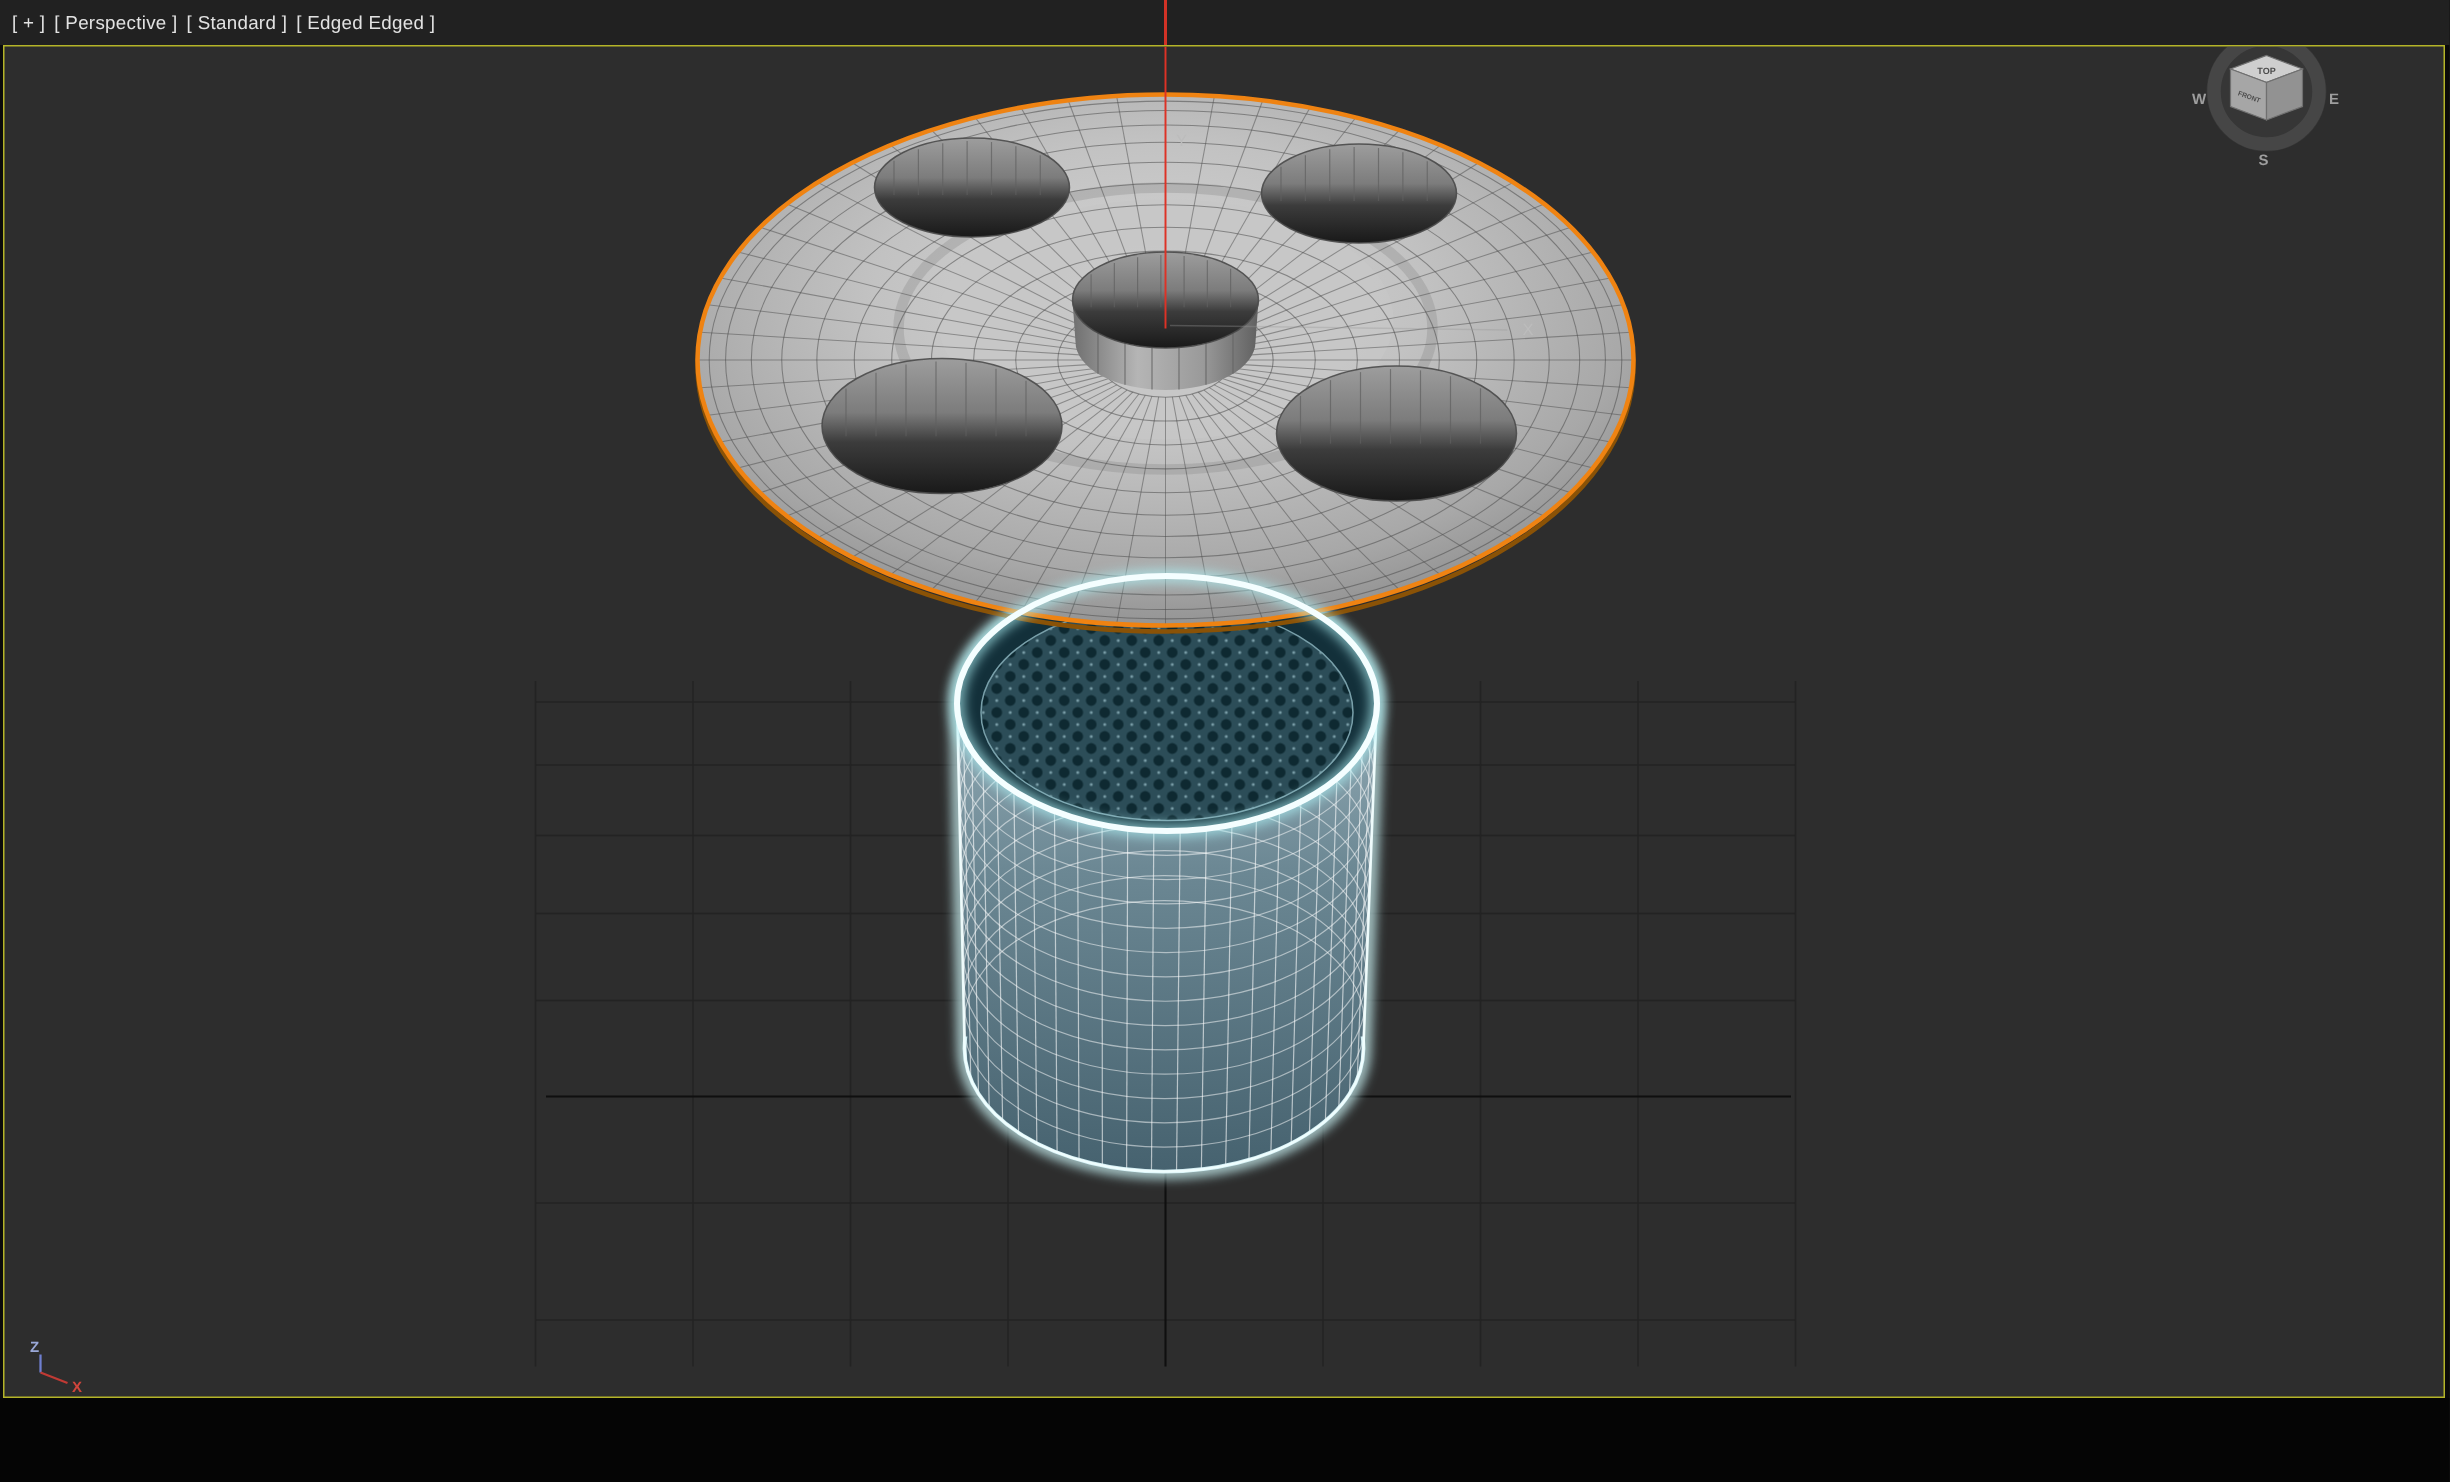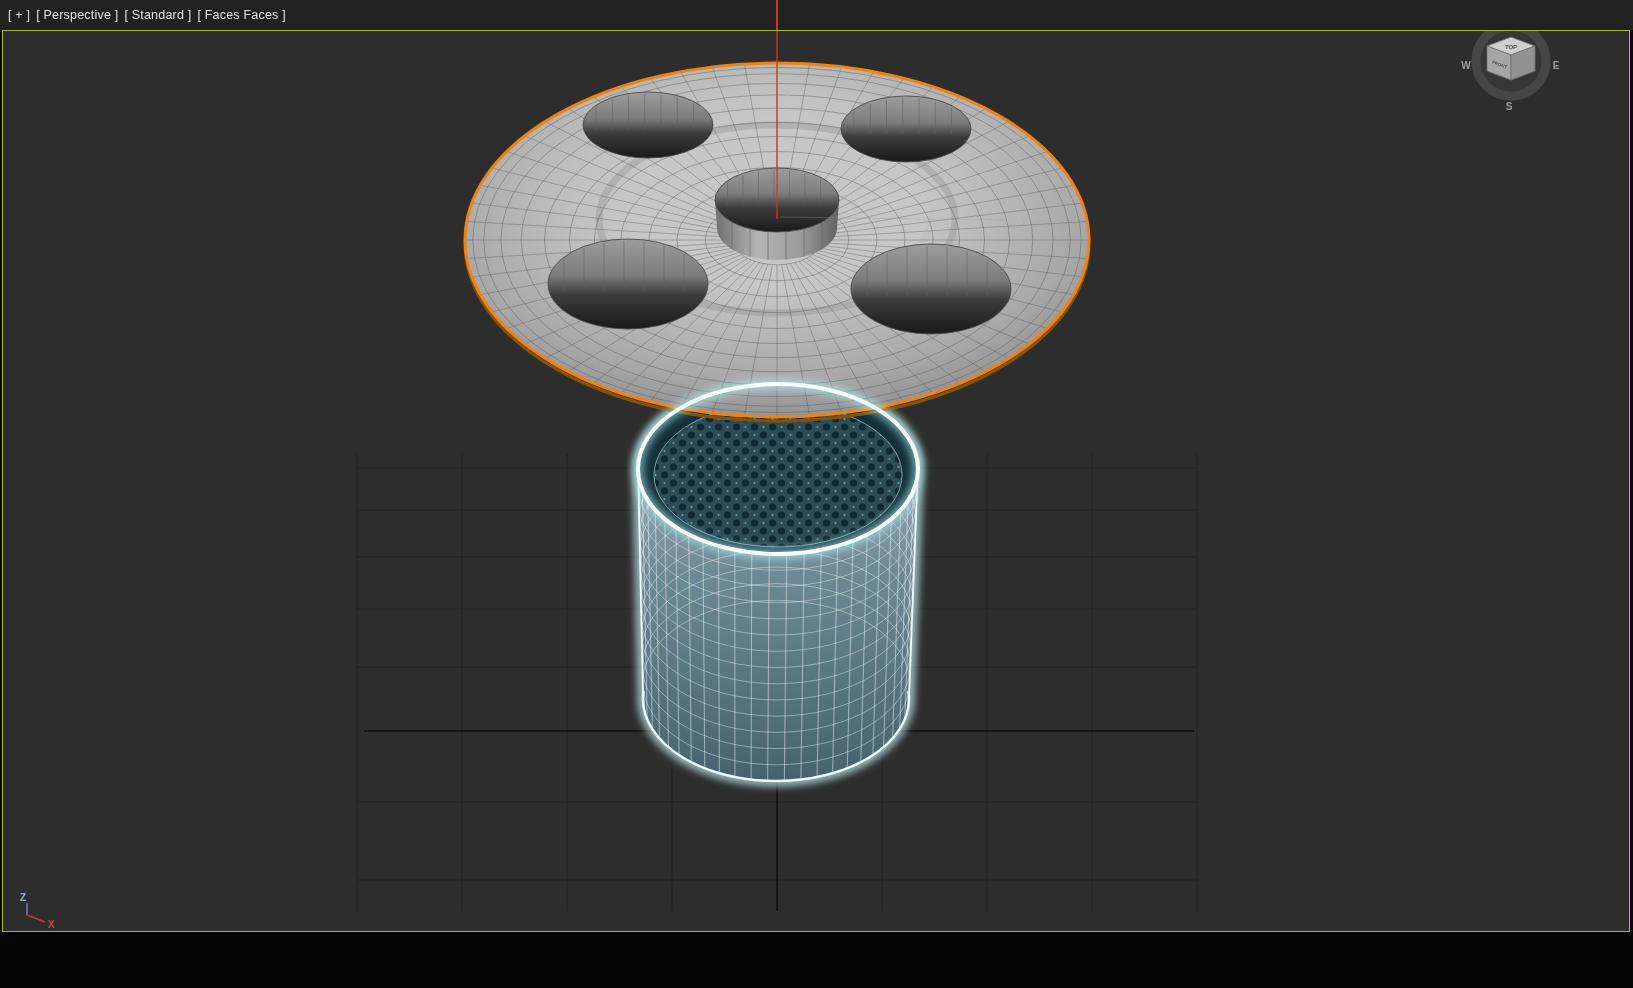--- a/index.html
+++ b/index.html
@@ -21,21 +21,21 @@
   .wa-label{font-size:10px;font-weight:bold}
   .wa-z{fill:#9aa8d8}.wa-x{fill:#d0453c}
 </style>
 </head>
 <body>
 
 <div class="topbar">
   <span>[ + ]</span>
   <span>[ Perspective ]</span>
   <span>[ Standard ]</span>
-  <span>[ Faces Faces ]</span>
+  <span>[ Edged Edged ]</span>
 </div>
 <div class="red-top"></div>
 
 <div class="viewport">
 <svg id="scene" viewBox="0 0 1626 900">
   <defs>
     <radialGradient id="discShade" cx="48%" cy="38%" r="65%">
       <stop offset="0%" stop-color="#d4d4d4"></stop>
       <stop offset="45%" stop-color="#c2c2c2"></stop>
       <stop offset="80%" stop-color="#a8a8a8"></stop>

